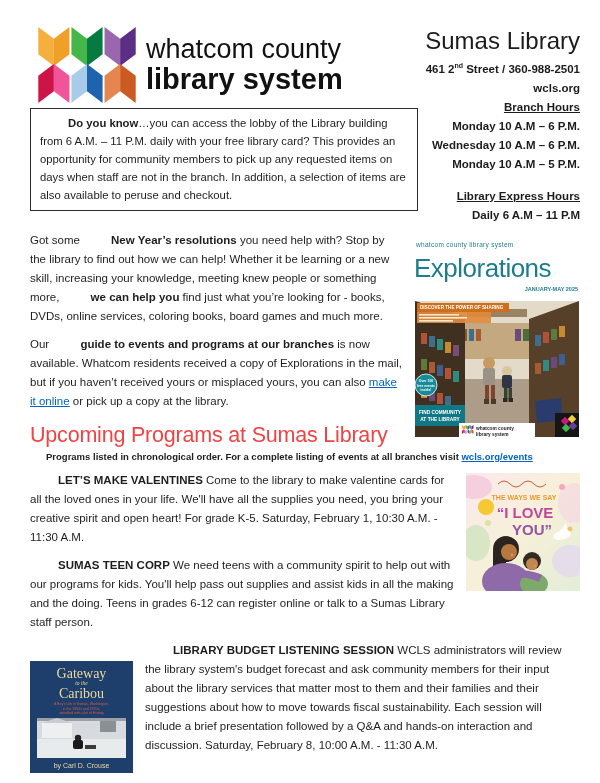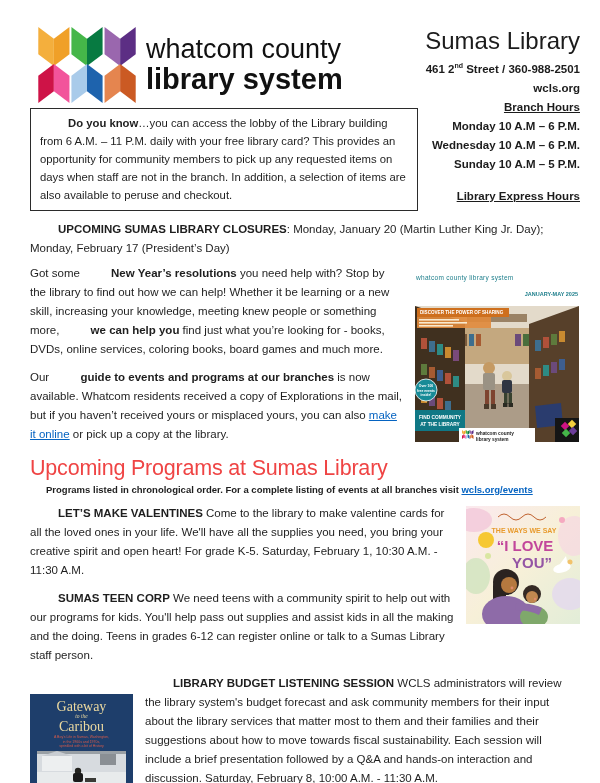--- a/index.html
+++ b/index.html
@@ -78,31 +78,32 @@
       </div>
     </div>
 
     <div class="header-right">
       <div class="lib-name">Sumas Library</div>
       <div><span>461 2</span><sup>nd</sup><span> Street / 360-988-2501</span></div>
       <div>wcls.org</div>
       <div class="u">Branch Hours</div>
       <div>Monday 10 A.M – 6 P.M.</div>
       <div>Wednesday 10 A.M – 6 P.M.</div>
-      <div>Sunday 10 A.M – 5 P.M.</div>
+      <div>Monday 10 A.M – 5 P.M.</div>
       <div class="vgap"></div>
       <div class="u">Library Express Hours</div>
+      <div>Daily 6 A.M – 11 P.M</div>
     </div>
   </div>
 
-  <p class="body"><span class="b">UPCOMING SUMAS LIBRARY CLOSURES</span><span>:  Monday, January 20 (Martin Luther King Jr. Day); Monday, February 17 (President’s Day)</span></p>
 
   <p class="body mt6">
     <span class="expl-cover" style="display:block;">
       <span class="expl-masthead" style="display:block;">whatcom county library system</span>
+      <span class="expl-title" style="display:block;">Explorations</span>
       <span class="expl-issue" style="display:block;">JANUARY-MAY 2025</span>
       <span class="expl-photo" style="display:block;">
         <svg width="166" height="136" viewBox="0 0 164 136">
           <rect x="0" y="0" width="164" height="136" fill="#E3DACA"></rect>
           <rect x="40" y="22" width="84" height="36" fill="#C4A87F"></rect>
           <rect x="52" y="8" width="60" height="8" fill="#9A8265"></rect>
           <rect x="46" y="28" width="6" height="12" fill="#7A5B3C"></rect>
             <rect x="54" y="28" width="5" height="12" fill="#3E6E8E"></rect>
             <rect x="61" y="28" width="5" height="12" fill="#A65B32"></rect>
             <rect x="100" y="28" width="6" height="12" fill="#6B4A7A"></rect>

